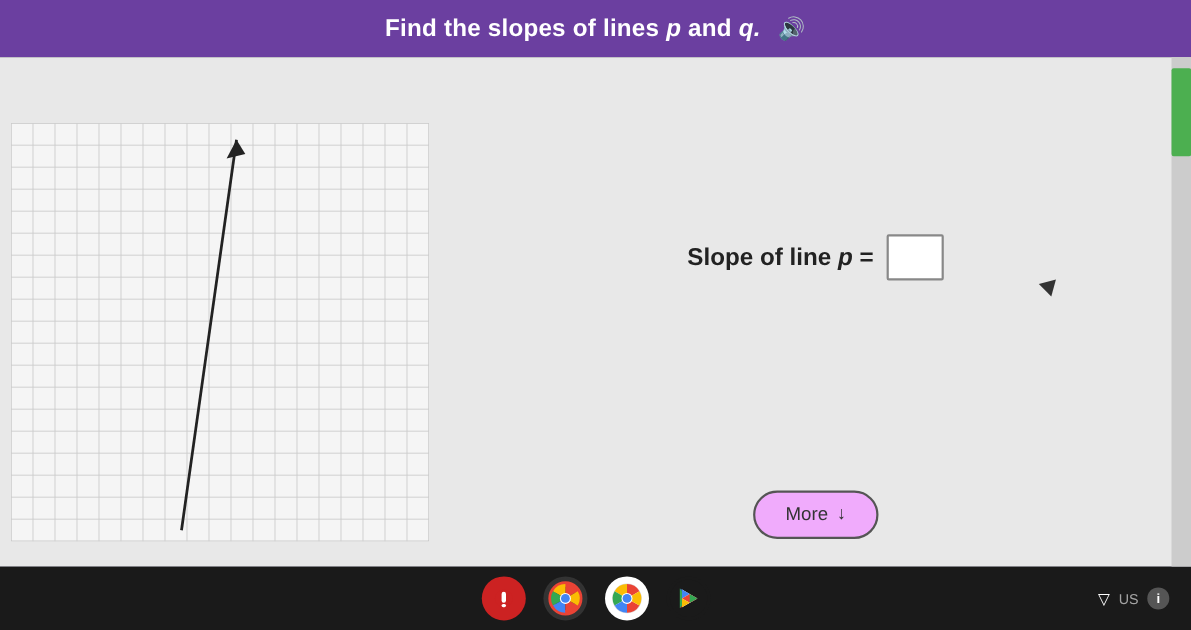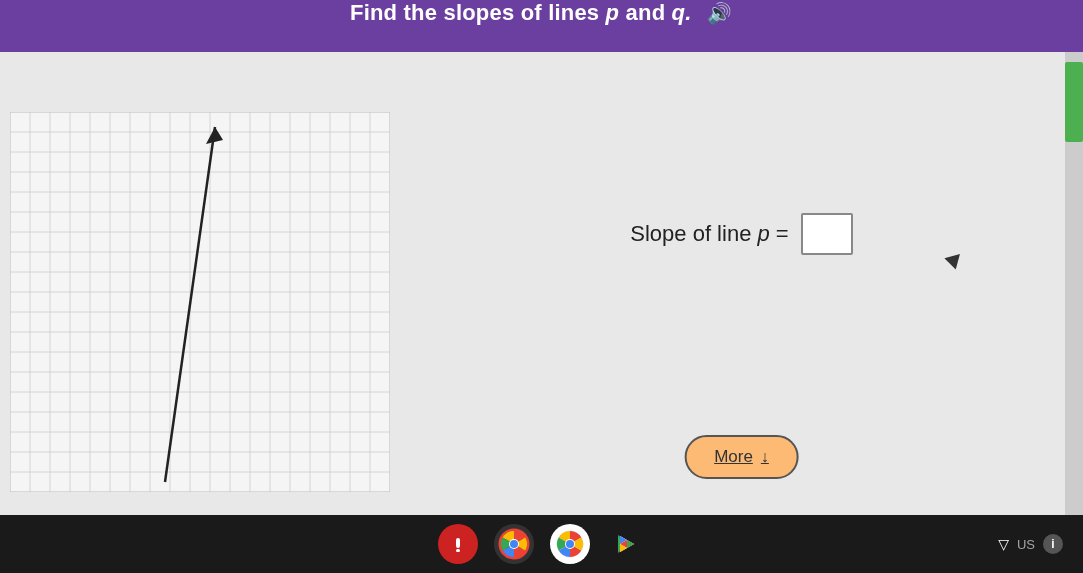--- a/index.html
+++ b/index.html
@@ -17,21 +17,21 @@
       height: 573px;
       display: flex;
       flex-direction: column;
     }
 
     
     .header {
       background: #6b3fa0;
       height: 52px;
       display: flex;
-      align-items: flex-start;
+      align-items: center;
       justify-content: center;
       flex-shrink: 0;
     }
 
     .header-title {
       color: white;
       font-size: 22px;
       font-weight: 600;
       letter-spacing: 0.2px;
     }
@@ -102,52 +102,51 @@
     .slope-label-container {
       display: flex;
       align-items: center;
       gap: 12px;
       margin-bottom: 60px;
     }
 
     .slope-label {
       font-size: 22px;
       color: #222;
-      font-weight: 400;
+      font-weight: 700;
     }
 
     .slope-label em {
       font-style: italic;
     }
 
     .slope-input-box {
       width: 52px;
       height: 42px;
       border: 2px solid #888;
       background: white;
       border-radius: 2px;
     }
 
     .more-button {
       position: absolute;
-      bottom: 36px;
+      bottom: 25px;
       left: 50%;
       transform: translateX(-50%);
-      background: #fdba74;
+      background: #f0abfc;
       border: 2px solid #555;
       border-radius: 24px;
       padding: 10px 28px;
       font-size: 17px;
       font-weight: 500;
       color: #333;
       cursor: pointer;
       display: flex;
       align-items: center;
       gap: 8px;
-      text-decoration: underline;
     }
 
     .more-arrow {
       font-size: 16px;
       color: #333;
     }
 
     
     .cursor-indicator {
       position: absolute;

